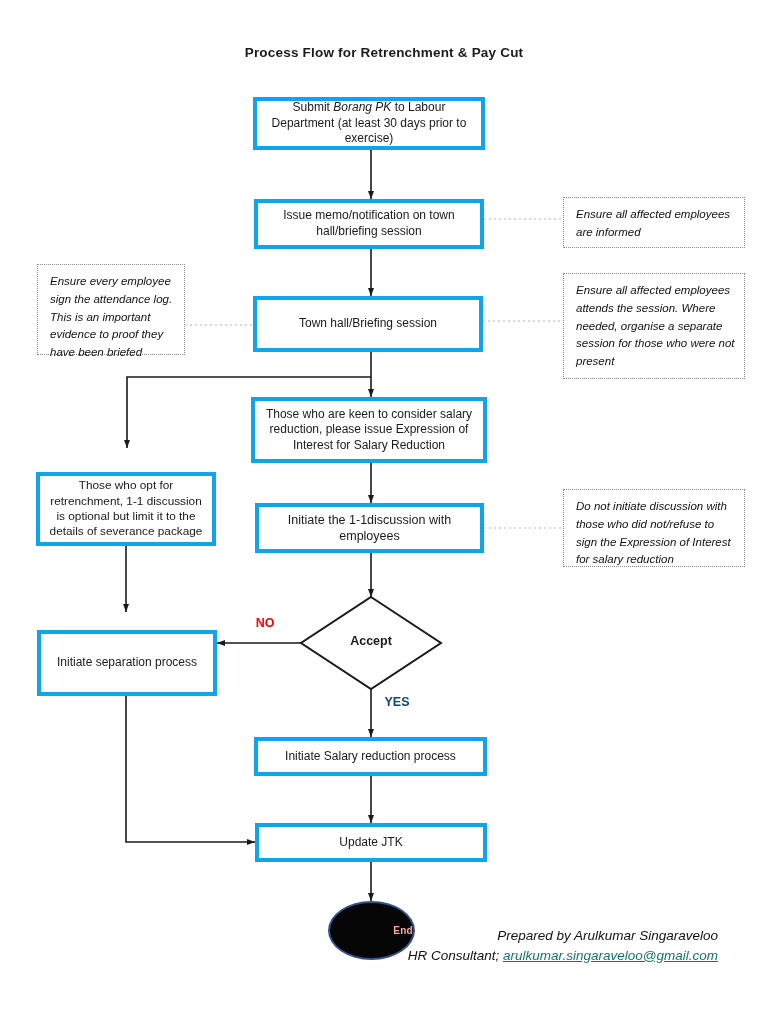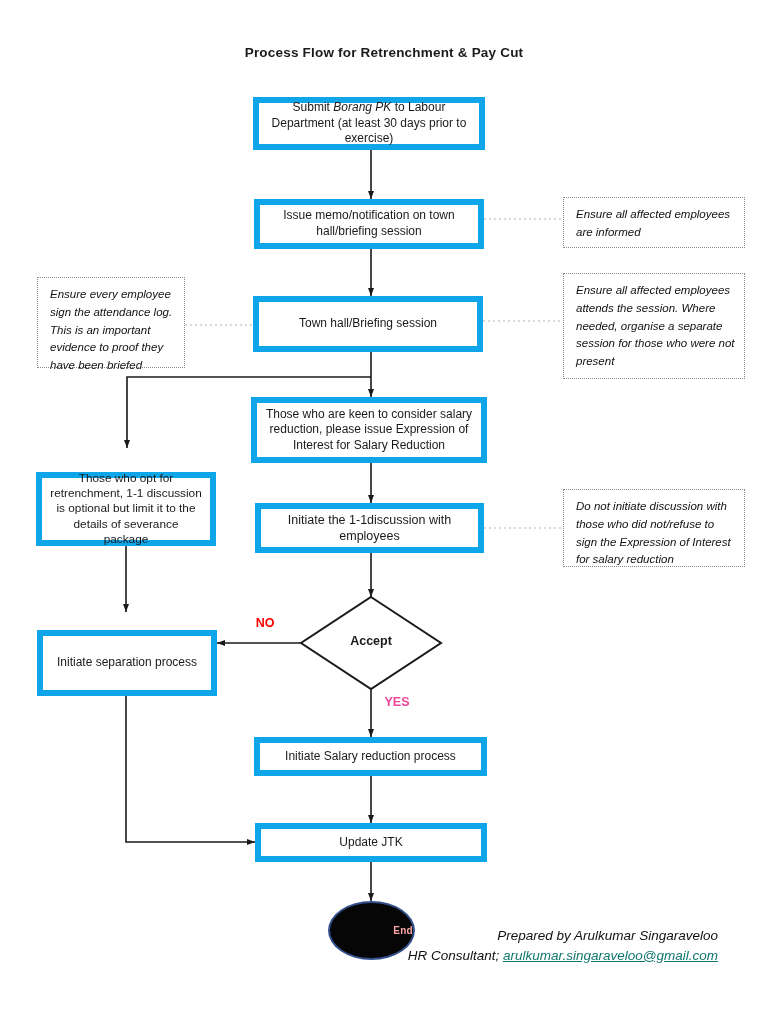--- a/index.html
+++ b/index.html
@@ -7,36 +7,36 @@
   .page {
     position:relative; width:768px; height:1024px; background:#ffffff;
     font-family:"Liberation Sans", sans-serif; color:#1a1a1a; overflow:hidden;
   }
   .title {
     position:absolute; left:0; top:45px; width:768px; text-align:center;
     font-size:13.5px; font-weight:bold; letter-spacing:.2px;
   }
   svg.overlay { position:absolute; left:0; top:0; }
   .pbox {
-    position:absolute; border:6px solid #0ea5e9; background:#ffffff;
+    position:absolute; border:4px solid #0ea5e9; background:#ffffff;
     display:flex; align-items:center; justify-content:center; text-align:center;
     font-size:12px; line-height:1.3; padding:2px 8px;
   }
   .note {
     position:absolute; border:1px dotted #8a8a8a; background:#ffffff;
     font-style:italic; font-size:11.5px; line-height:1.55;
     padding:8px 8px 6px 12px; color:#111111;
   }
   .decision-label {
     position:absolute; left:321px; top:634px; width:100px; text-align:center;
     font-size:12.5px; font-weight:bold;
   }
   .branch-label { position:absolute; width:44px; text-align:center; font-size:12.5px; font-weight:bold; }
   .branch-no  { left:243px; top:616px; color:#ff0000; }
-  .branch-yes { left:375px; top:695px; color:#ec4899; }
+  .branch-yes { left:375px; top:695px; color:#0c4a6e; }
   .end-oval {
     position:absolute; left:328px; top:901px; width:87px; height:59px;
     background:#060606; border:2px solid #33518e; border-radius:50%;
     display:flex; align-items:center; justify-content:flex-end;
     color:#fca5a5; font-weight:bold; font-size:10px; letter-spacing:.3px;
   }
   .footer {
     position:absolute; right:50px; top:926px; text-align:right;
     font-style:italic; font-size:13.5px; line-height:1.45; color:#111111;
   }
@@ -45,21 +45,21 @@
   .b-submit     { left:253px; top:97px;  width:232px; height:53px; }
   .b-memo      { left:254px; top:199px; width:230px; height:50px; }
   .b-townhall  { left:253px; top:296px; width:230px; height:56px; }
   .b-eoi       { left:251px; top:397px; width:236px; height:66px; }
   .b-opt       { left:36px;  top:472px; width:180px; height:74px; font-size:11.8px;justify-content:flex-end; }
   .b-discussion{ left:255px; top:503px; width:229px; height:50px; font-size:12.5px; }
   .b-separation{ left:37px;  top:612px; width:180px; height:66px;margin-top:18px; }
   .b-salary    { left:254px; top:737px; width:233px; height:39px; }
   .b-jtk       { left:255px; top:823px; width:232px; height:39px; }
   .n-informed  { left:563px; top:197px; width:182px; height:51px; }
-  .n-attendance{ left:37px;  top:277px; width:148px; height:91px; }
+  .n-attendance{ left:37px;  top:264px; width:148px; height:91px; }
   .n-attends   { left:563px; top:273px; width:182px; height:106px; }
   .n-nodiscuss { left:563px; top:489px; width:182px; height:78px; }
 </style>
 </head>
 <body>
 
 <div class="page">
 
   <div class="title">Process Flow for Retrenchment &amp; Pay Cut</div>
 

